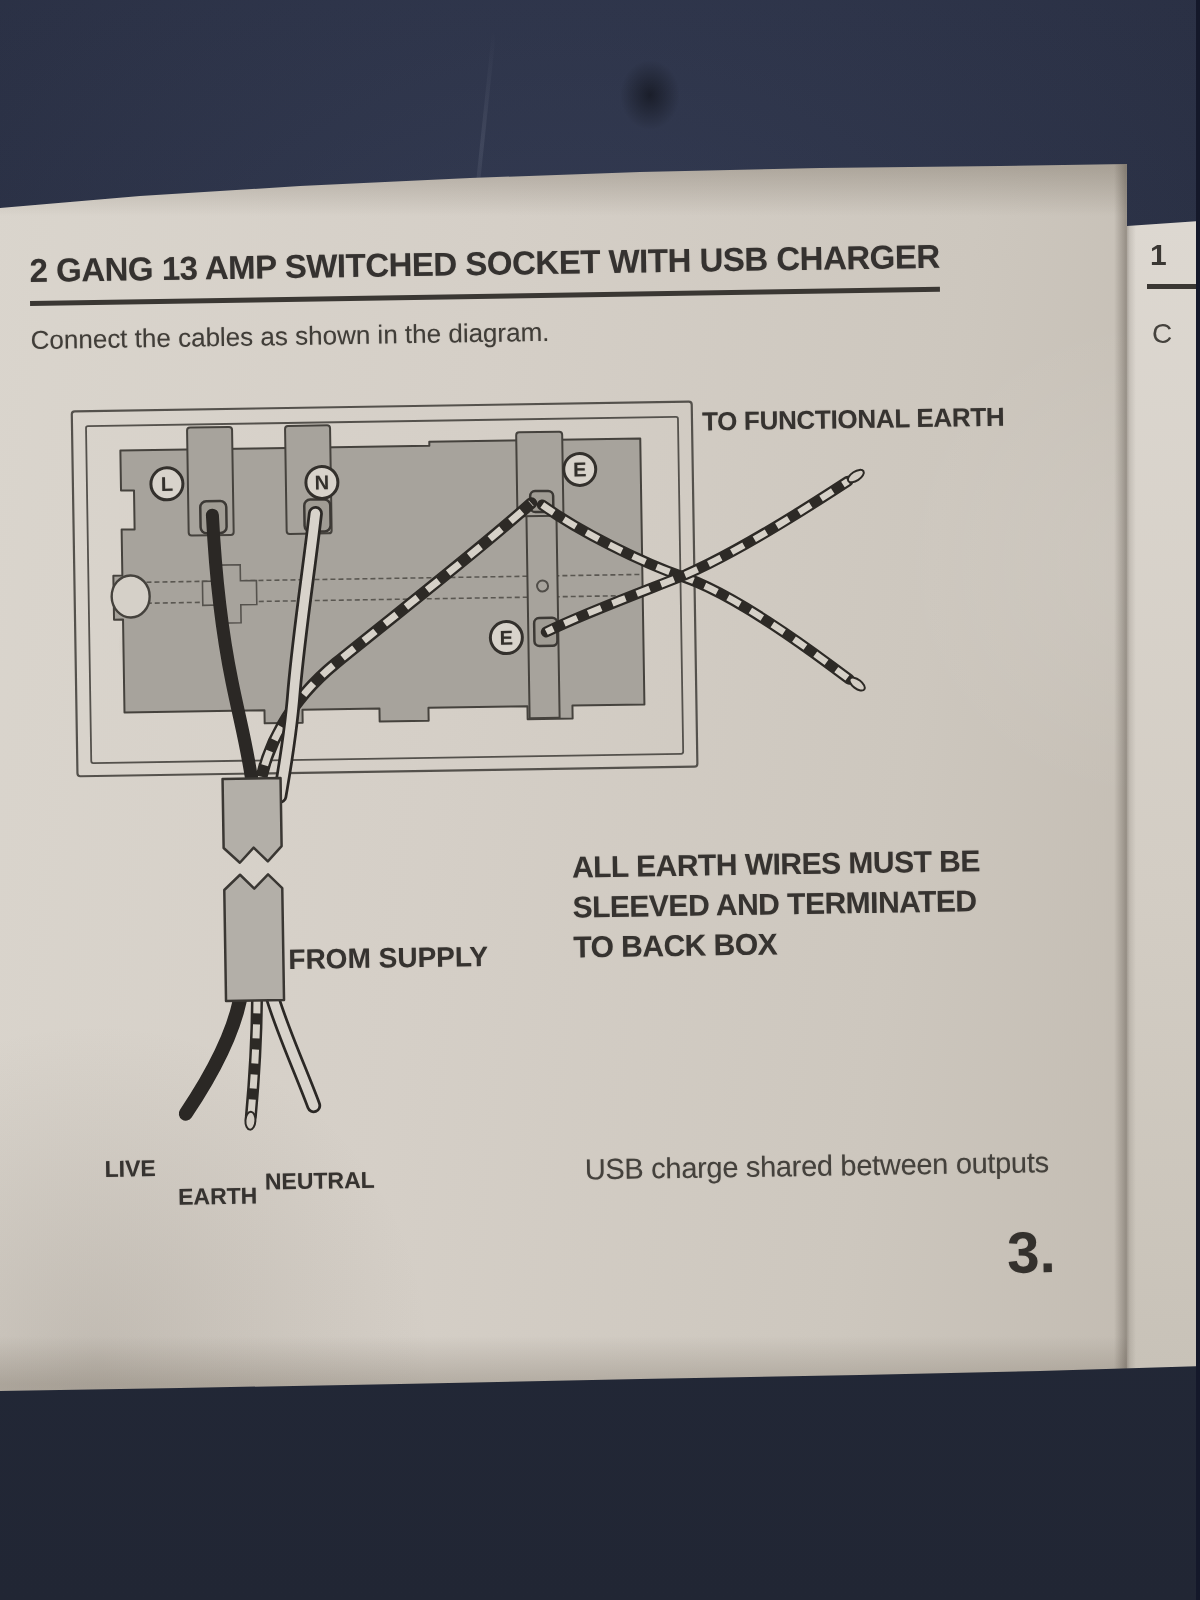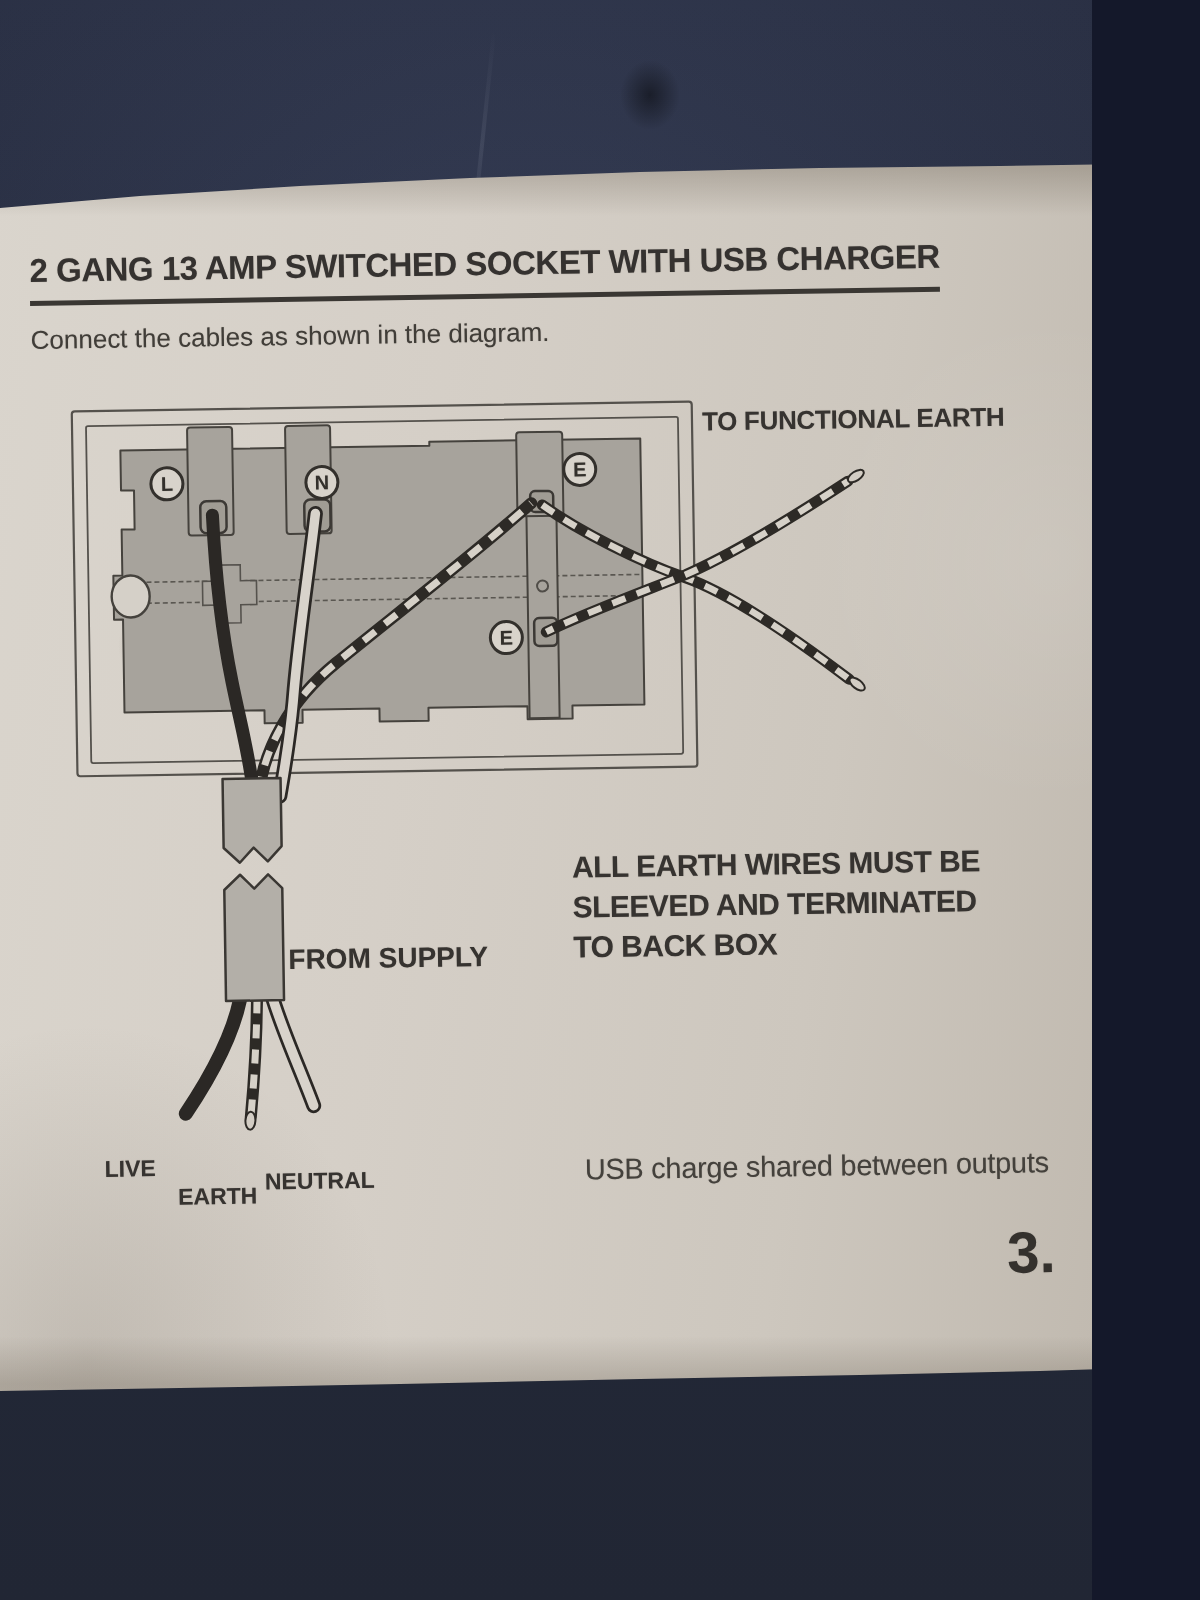--- a/index.html
+++ b/index.html
@@ -1,16 +1,16 @@
 <!DOCTYPE html>
 <html><head>
 <meta charset="utf-8">
 <style>
   html,body{margin:0;padding:0;background:#14182a;}
-  .scene{position:relative;width:1092px;height:1600px;overflow:hidden;
+  .scene{position:relative;width:1196px;height:1600px;overflow:hidden;
     font-family:"Liberation Sans",sans-serif;
     background:
       radial-gradient(95% 55% at 48% 22%, rgba(82,94,128,.28), rgba(0,0,0,0) 70%),
       linear-gradient(180deg,#2a3044 0%,#262c3f 32%,#232939 62%,#212634 100%);}
   .scene::before{content:"";position:absolute;left:480px;top:30px;width:4px;height:230px;
     background:linear-gradient(180deg,transparent,rgba(200,205,220,.10),transparent);transform:rotate(6deg);}
   .scene::after{content:"";position:absolute;left:620px;top:60px;width:60px;height:70px;border-radius:50%;
     background:radial-gradient(closest-side,rgba(0,0,0,.45),transparent);}
   .paper{position:absolute;inset:0;
     background:linear-gradient(97deg,#dad5cd 0%,#d5cfc7 38%,#cdc7be 72%,#c0b9af 100%);

